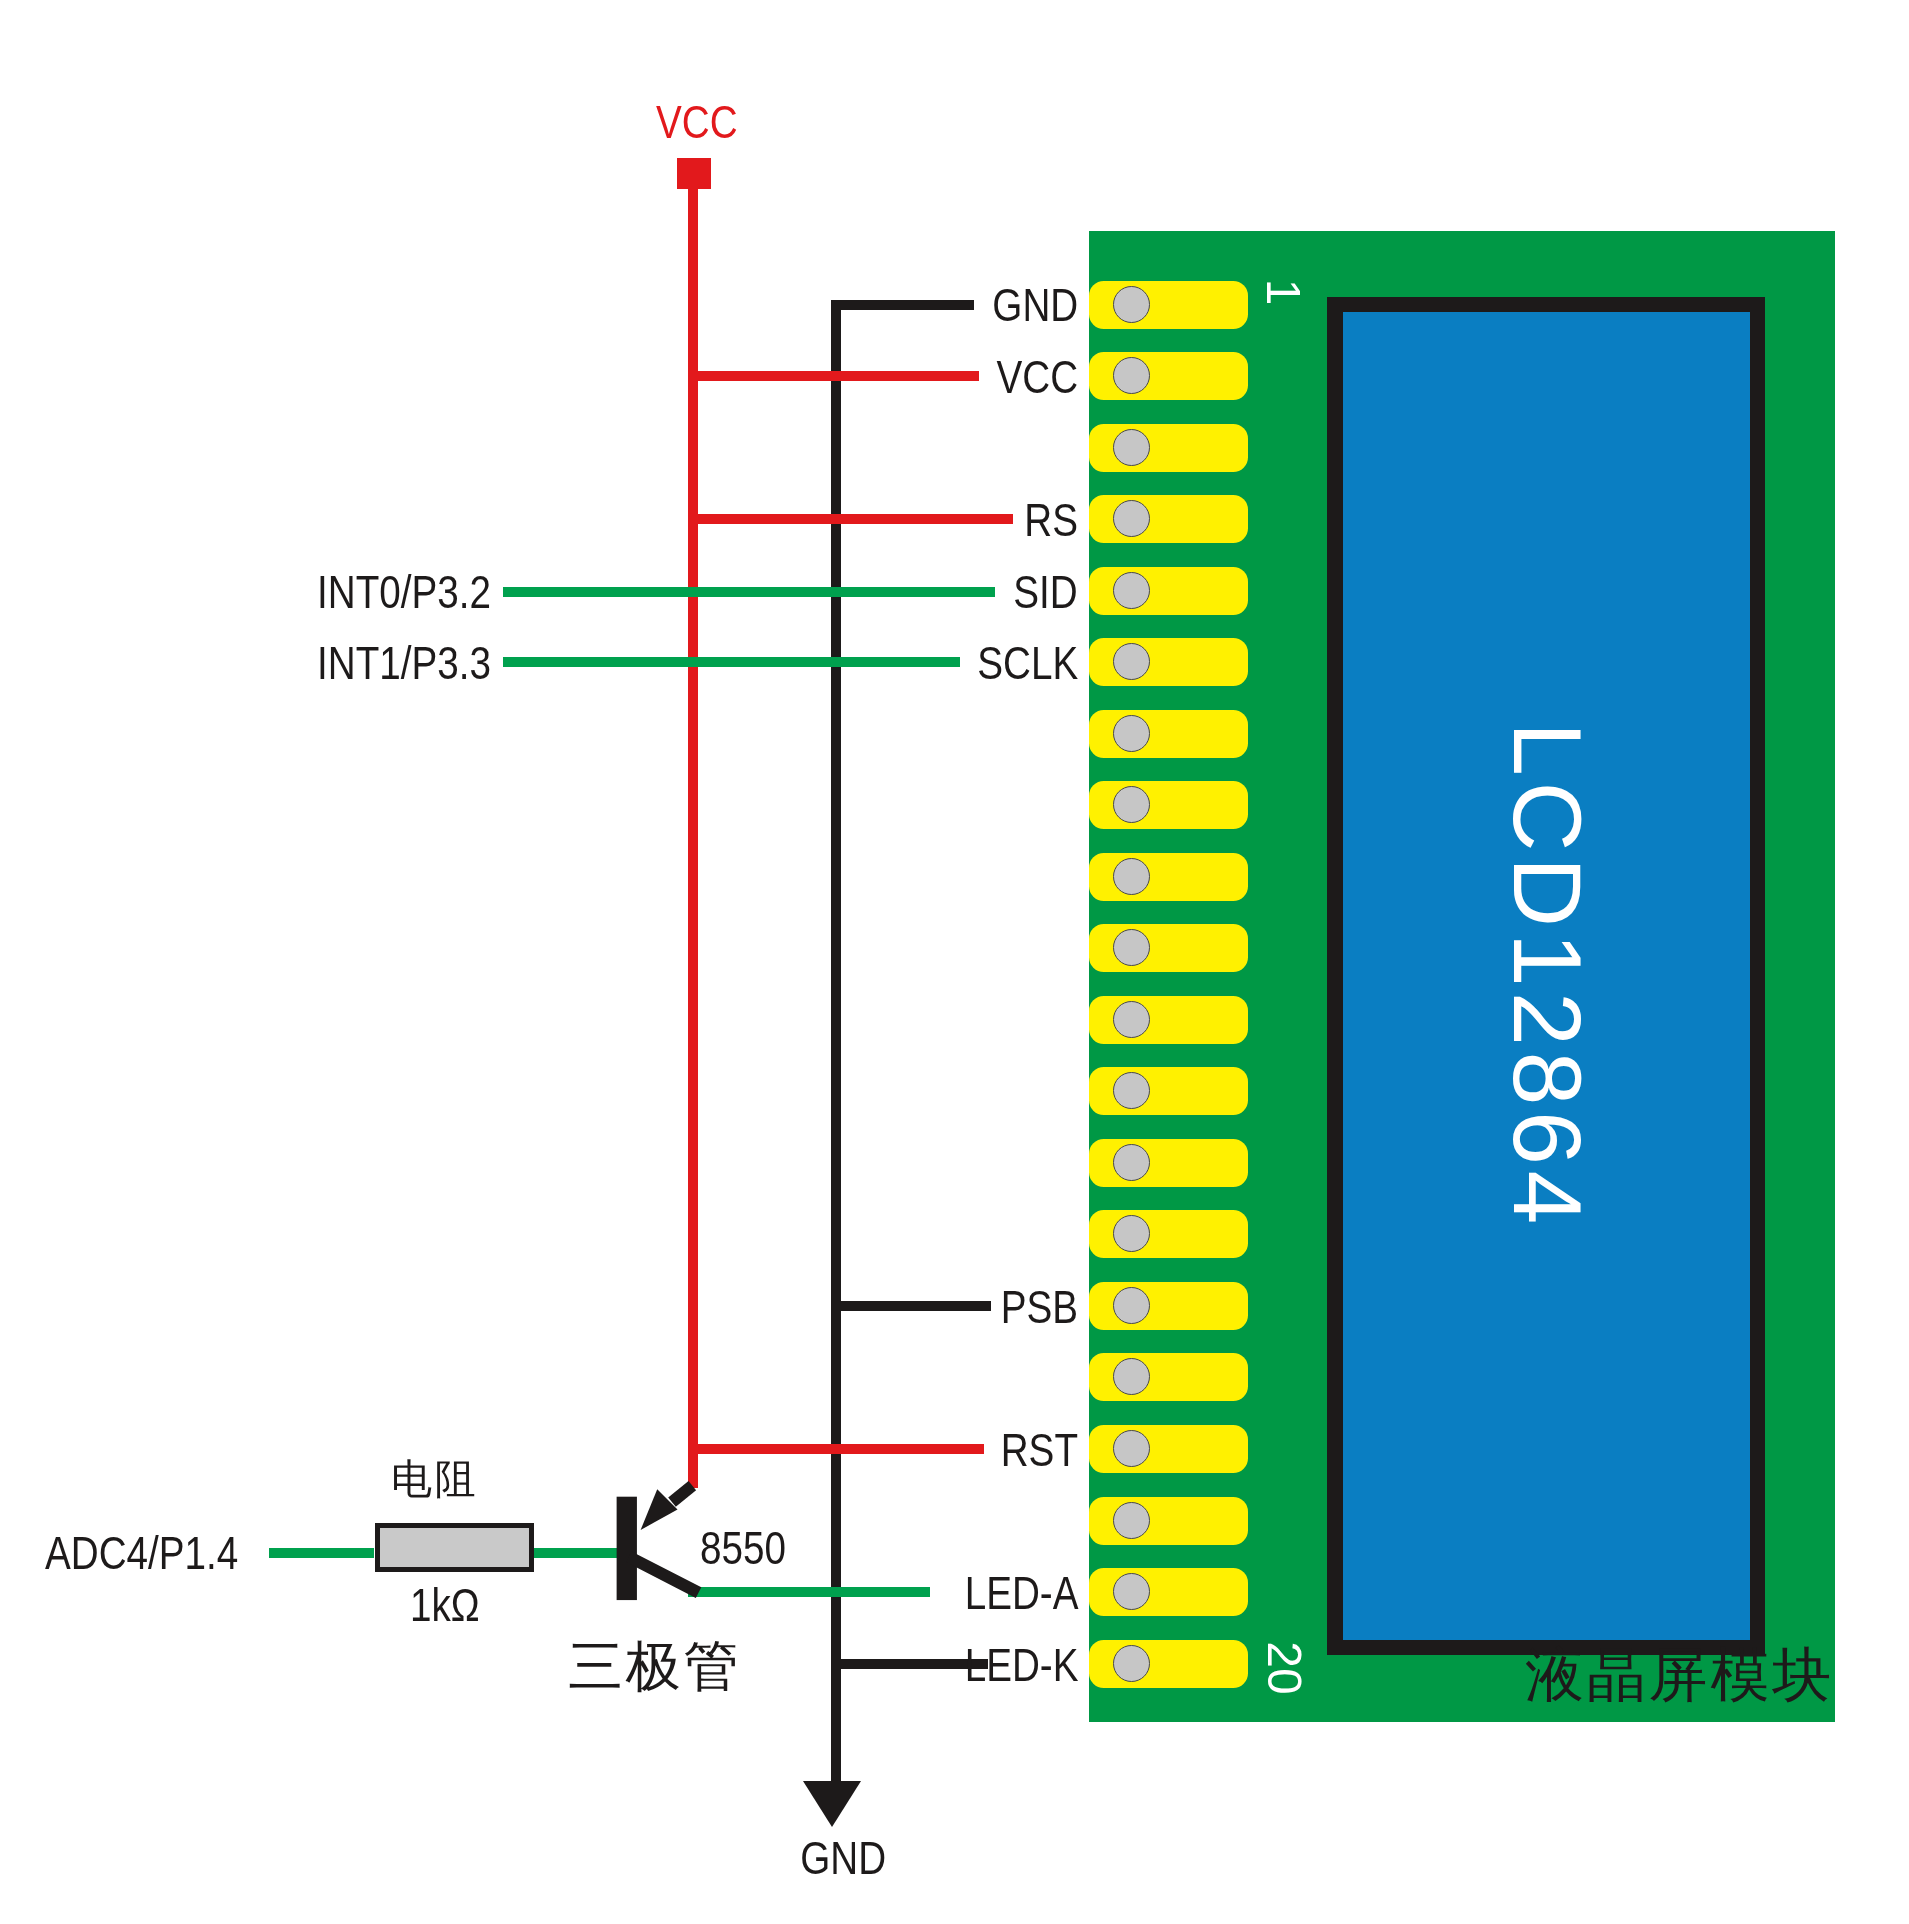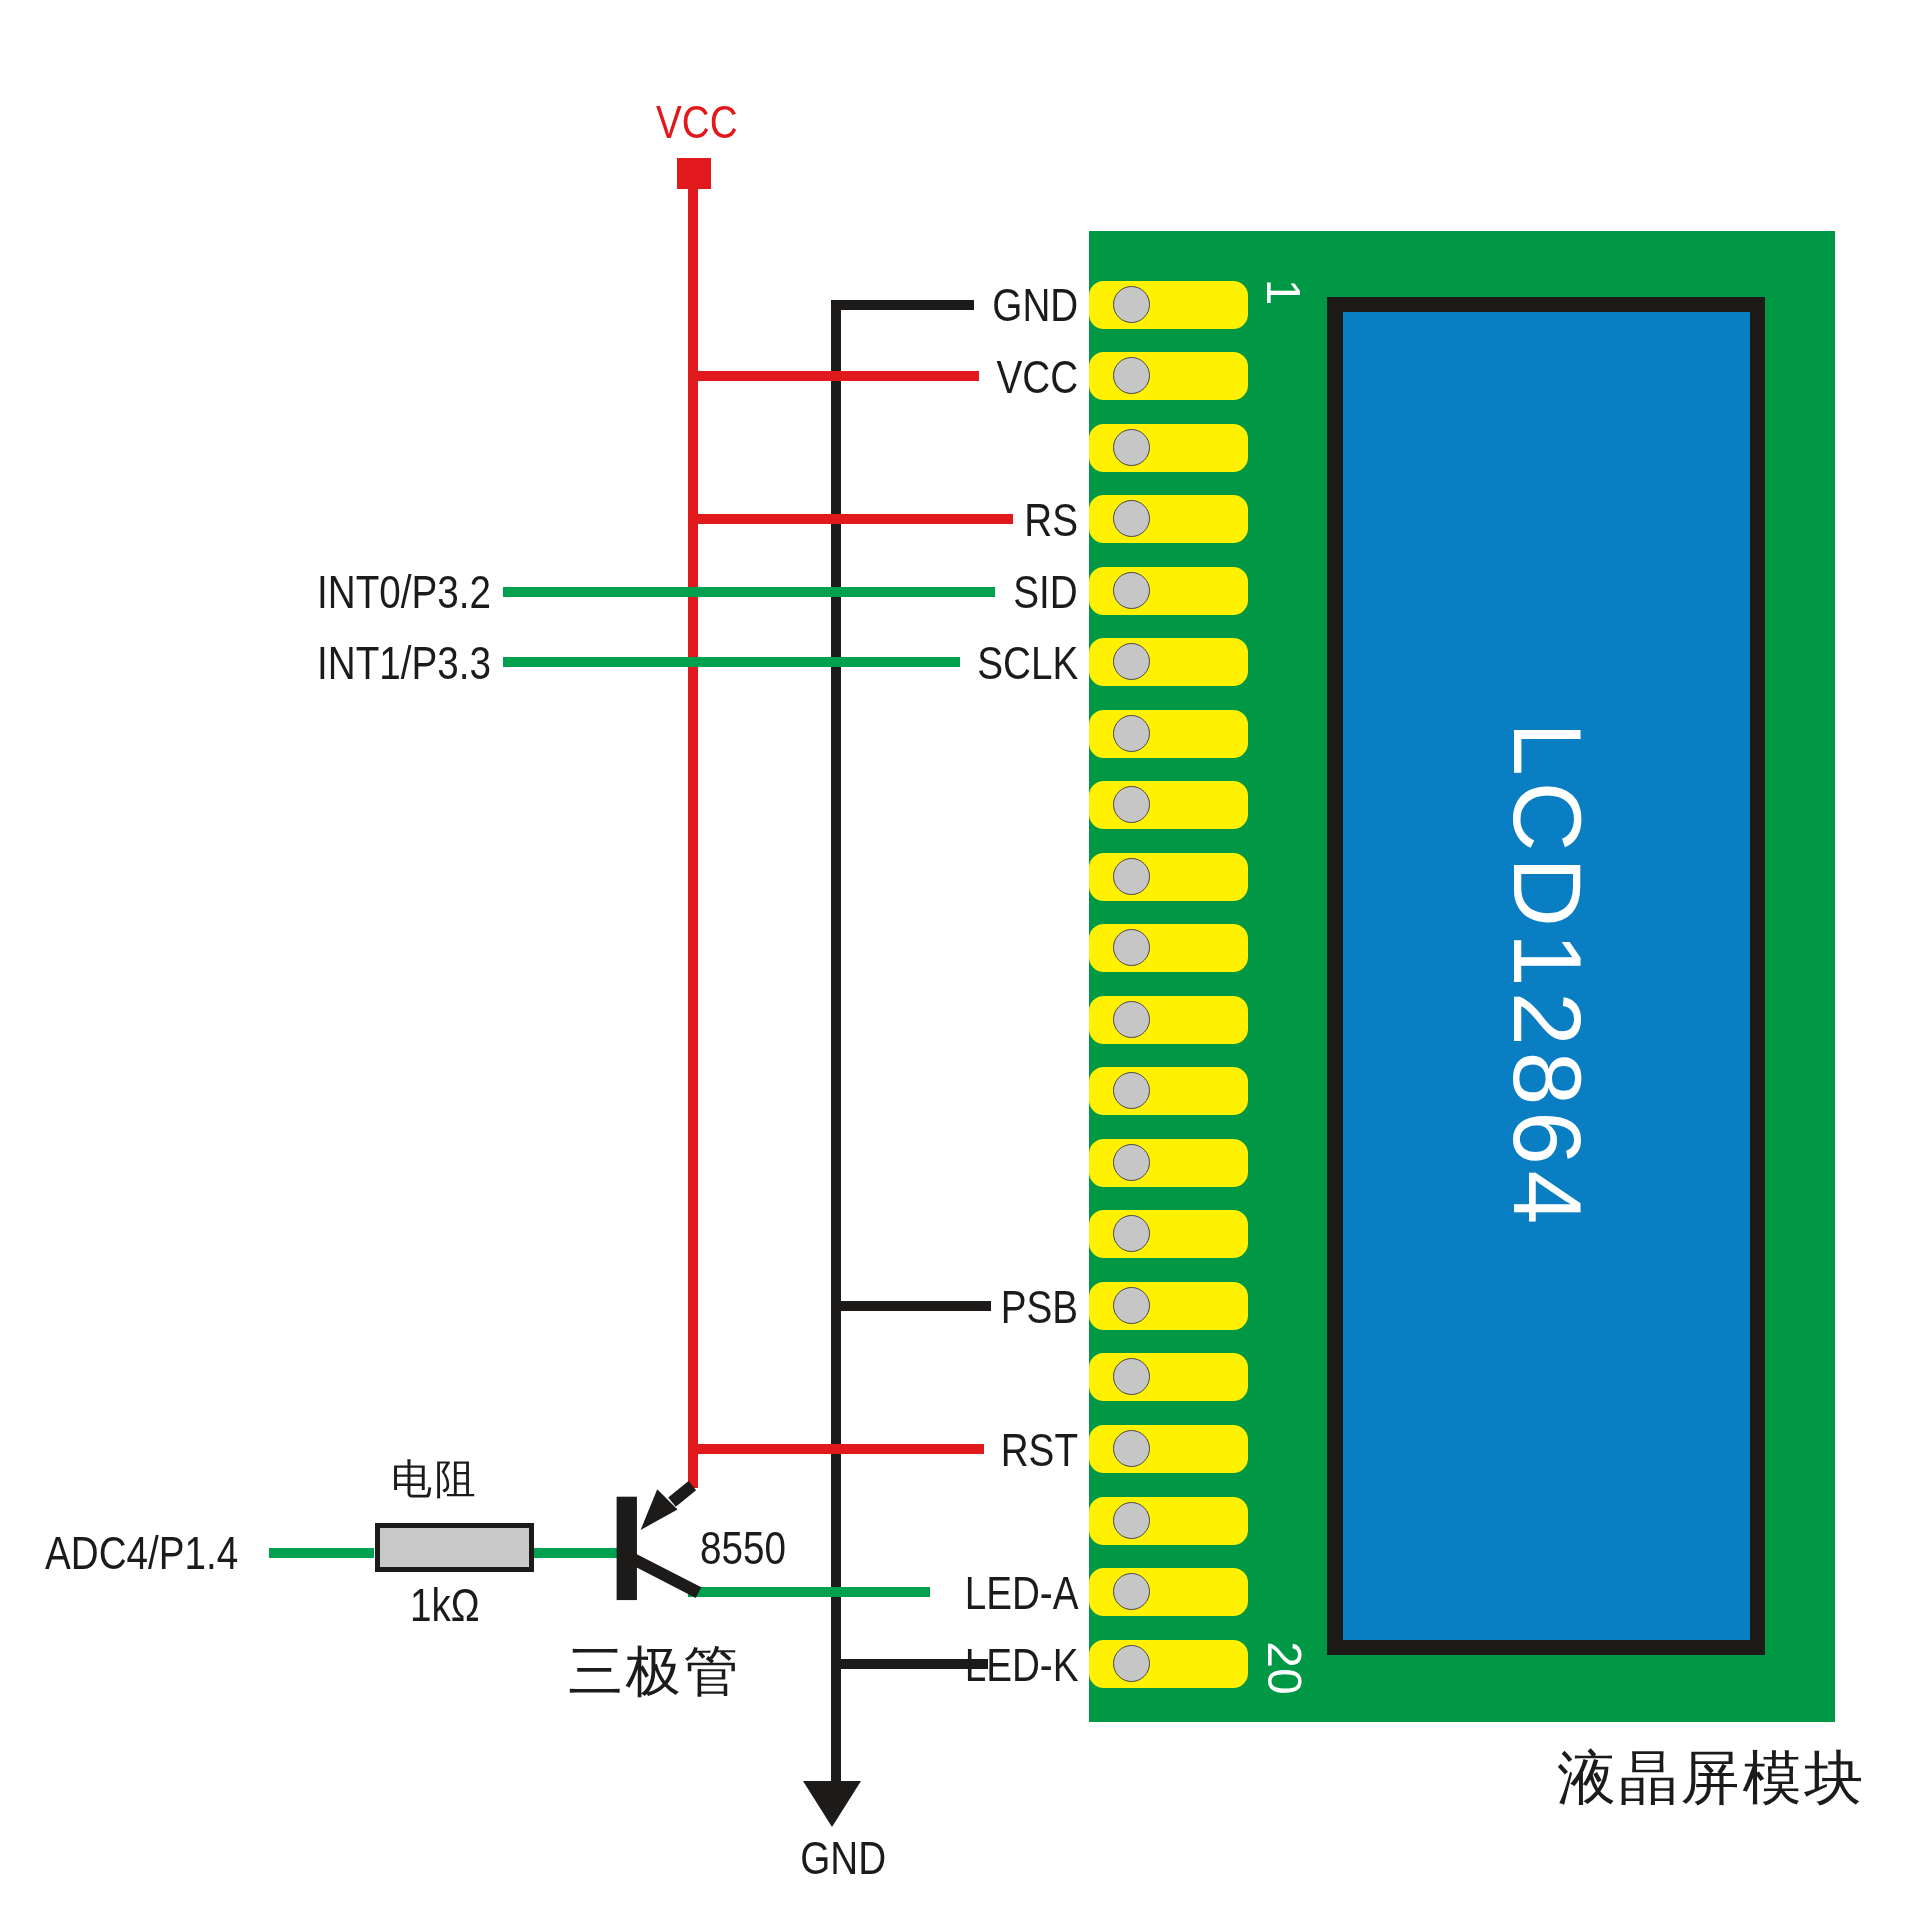--- a/index.html
+++ b/index.html
@@ -50,21 +50,21 @@
 
 <div id="canvas">
 
   <div id="pcb"></div>
   <div id="screen-frame">
     <div id="screen-blue"></div>
   </div>
   <div class="v-text" style="left:1547px; top:976px; font-size:97px; letter-spacing:5.5px;">LCD12864</div>
   <div class="v-text" style="left:1283px; top:292px; font-size:48px;">1</div>
   <div class="v-text" style="left:1284px; top:1668px; font-size:48px;">20</div>
-  <div class="lbl cjk" style="left:1525px; top:1755px; font-size:59px;margin-left:32px;">液晶屏模块</div>
+  <div class="lbl cjk" style="left:1525px; top:1652px; font-size:59px;">液晶屏模块</div>
 
   <div id="pins">
       <div class="pin" style="top: 281px;">
         <div class="pin-hole"></div>
       </div>
       <div class="pin-label cond-r" style="top: 281px;">GND</div>
       <div class="pin" style="top: 352px;">
         <div class="pin-hole"></div>
       </div>
       <div class="pin-label cond-r" style="top: 353px;">VCC</div>
@@ -159,16 +159,16 @@
   <div id="resistor-box"></div>
   <div class="lbl cond" style="left:410px; top:1582px;">1kΩ</div>
 
   <svg id="transistor-svg" width="120" height="148" viewBox="0 0 130 160">
     <rect x="18" y="32" width="22" height="112" fill="#1d1a1a"></rect>
     <line x1="100" y1="20" x2="78" y2="38" stroke="#1d1a1a" stroke-width="13"></line>
     <polygon points="44,68 84,46 62,24" fill="#1d1a1a"></polygon>
     <line x1="37" y1="100" x2="101" y2="133" stroke="#1d1a1a" stroke-width="13" stroke-linecap="square"></line>
   </svg>
   <div class="lbl cond" style="left:700px; top:1525px;">8550</div>
-  <div class="lbl cjk" style="left:568px; top:1648px; font-size:55px;">三极管</div>
+  <div class="lbl cjk" style="left:568px; top:1648px; font-size:55px;font-family:Liberation Mono, monospace;">三极管</div>
 
 </div>
 
 
 </body></html>

